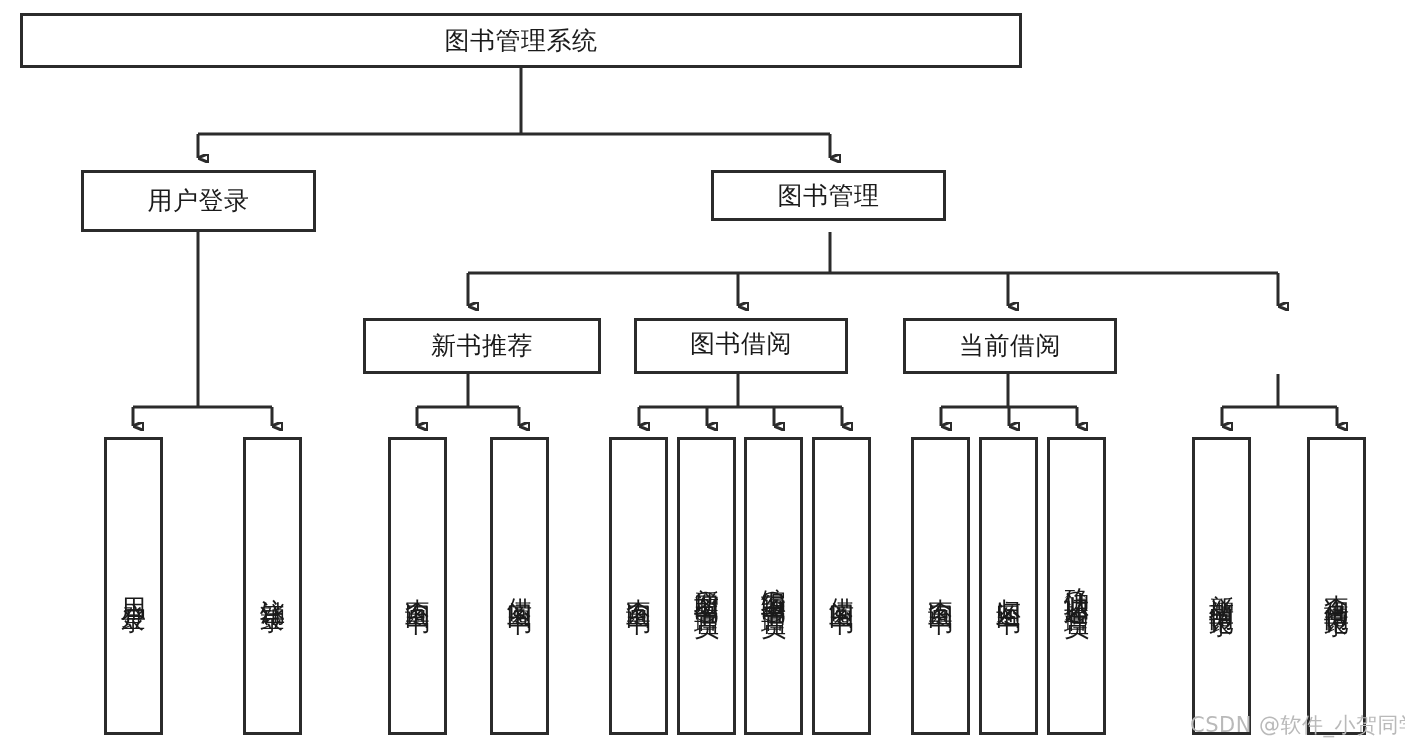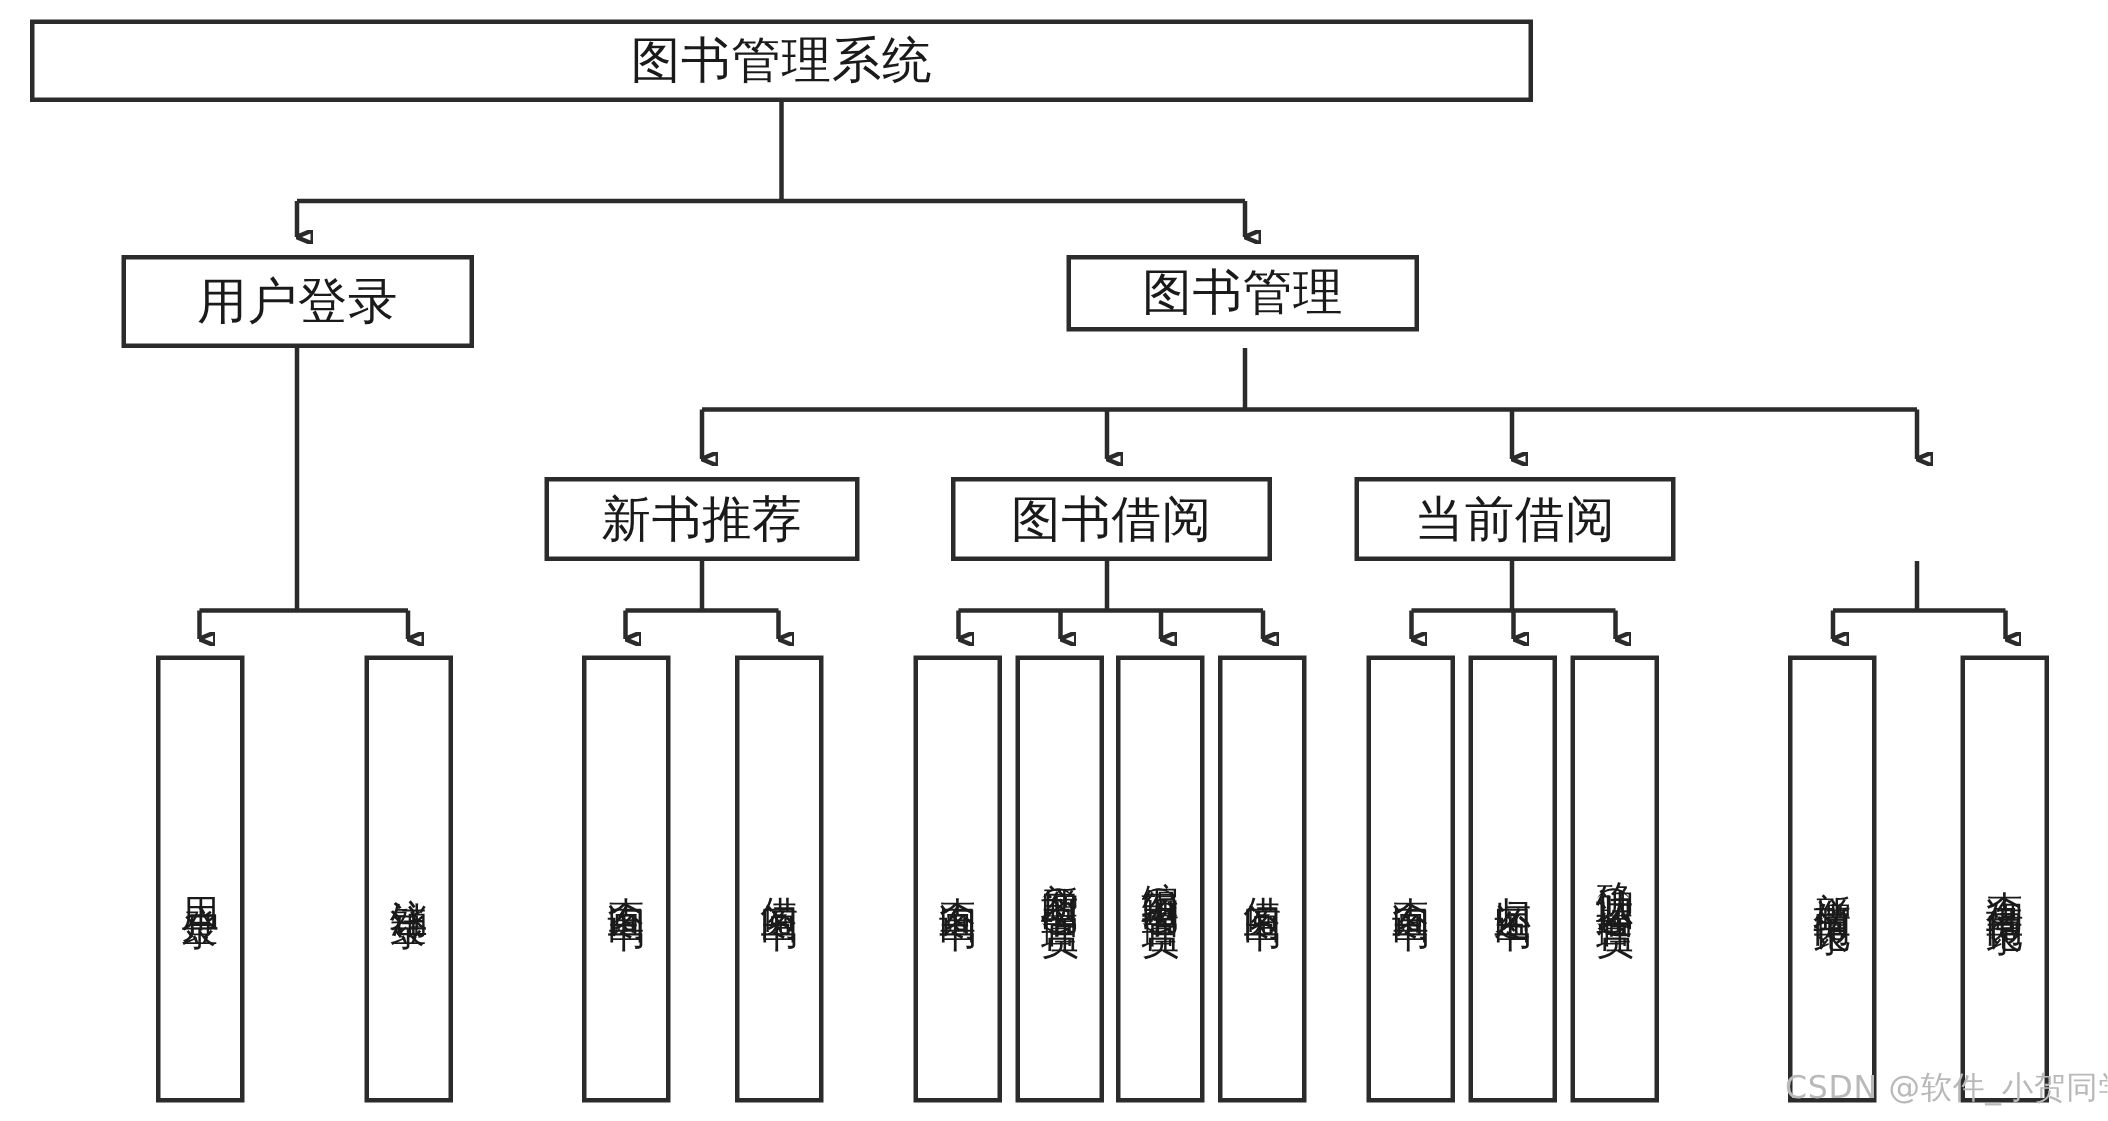--- a/index.html
+++ b/index.html
@@ -25,21 +25,21 @@
     position: absolute;
     box-sizing: border-box;
     border: 3px solid #2b2b2b;
     background: #ffffff;
     display: flex;
     align-items: center;
     justify-content: center;
     overflow: hidden;
   }
   .node-label-h {
-    font-size: 33px;
+    font-size: 25px;
     color: #1a1a1a;
     line-height: 1.1;
     white-space: nowrap;
     letter-spacing: 0.5px;
   }
   .node-label-v {
     font-size: 25px;
     color: #1a1a1a;
     writing-mode: vertical-rl;
     text-orientation: upright;
@@ -131,25 +131,25 @@
   </div>
 
   <div class="node-box" style="left:81px; top:170px; width:235px; height:62px;">
     <span class="node-label-h">用户登录</span>
   </div>
 
   <div class="node-box" style="left:711px; top:170px; width:235px; height:51px;">
     <span class="node-label-h">图书管理</span>
   </div>
 
-  <div class="node-box" style="left:363px; top:318px; width:210px; height:56px;">
+  <div class="node-box" style="left:363px; top:318px; width:238px; height:56px;">
     <span class="node-label-h">新书推荐</span>
   </div>
 
-  <div class="node-box" style="left:634px; top:318px; width:214px; height:56px;">
+  <div class="node-box" style="left:634px; top:318px; width:214px; height:56px;font-family:Liberation Mono, monospace;">
     <span class="node-label-h">图书借阅</span>
   </div>
 
   <div class="node-box" style="left:903px; top:318px; width:214px; height:56px;text-align:center;">
     <span class="node-label-h">当前借阅</span>
   </div>
 
 
   <div class="node-box" style="left:104px; top:437px; width:59px; height:298px;">
     <span class="node-label-v">用户登录</span>

